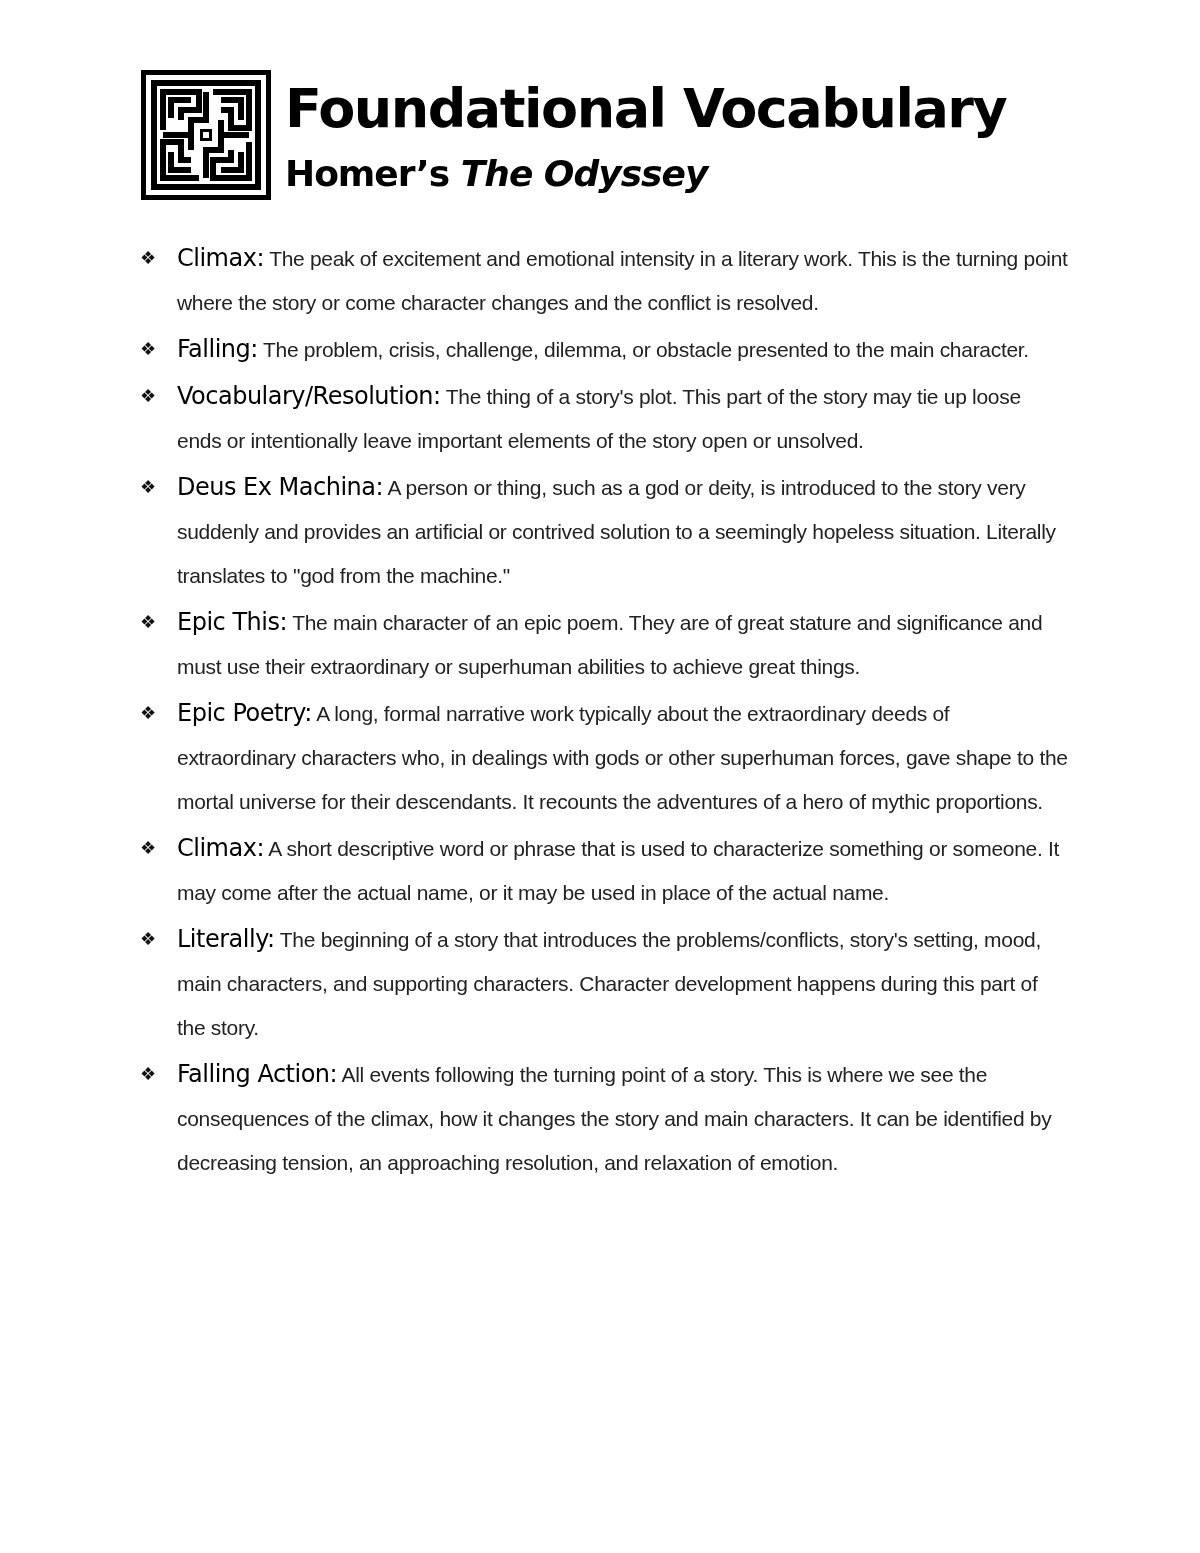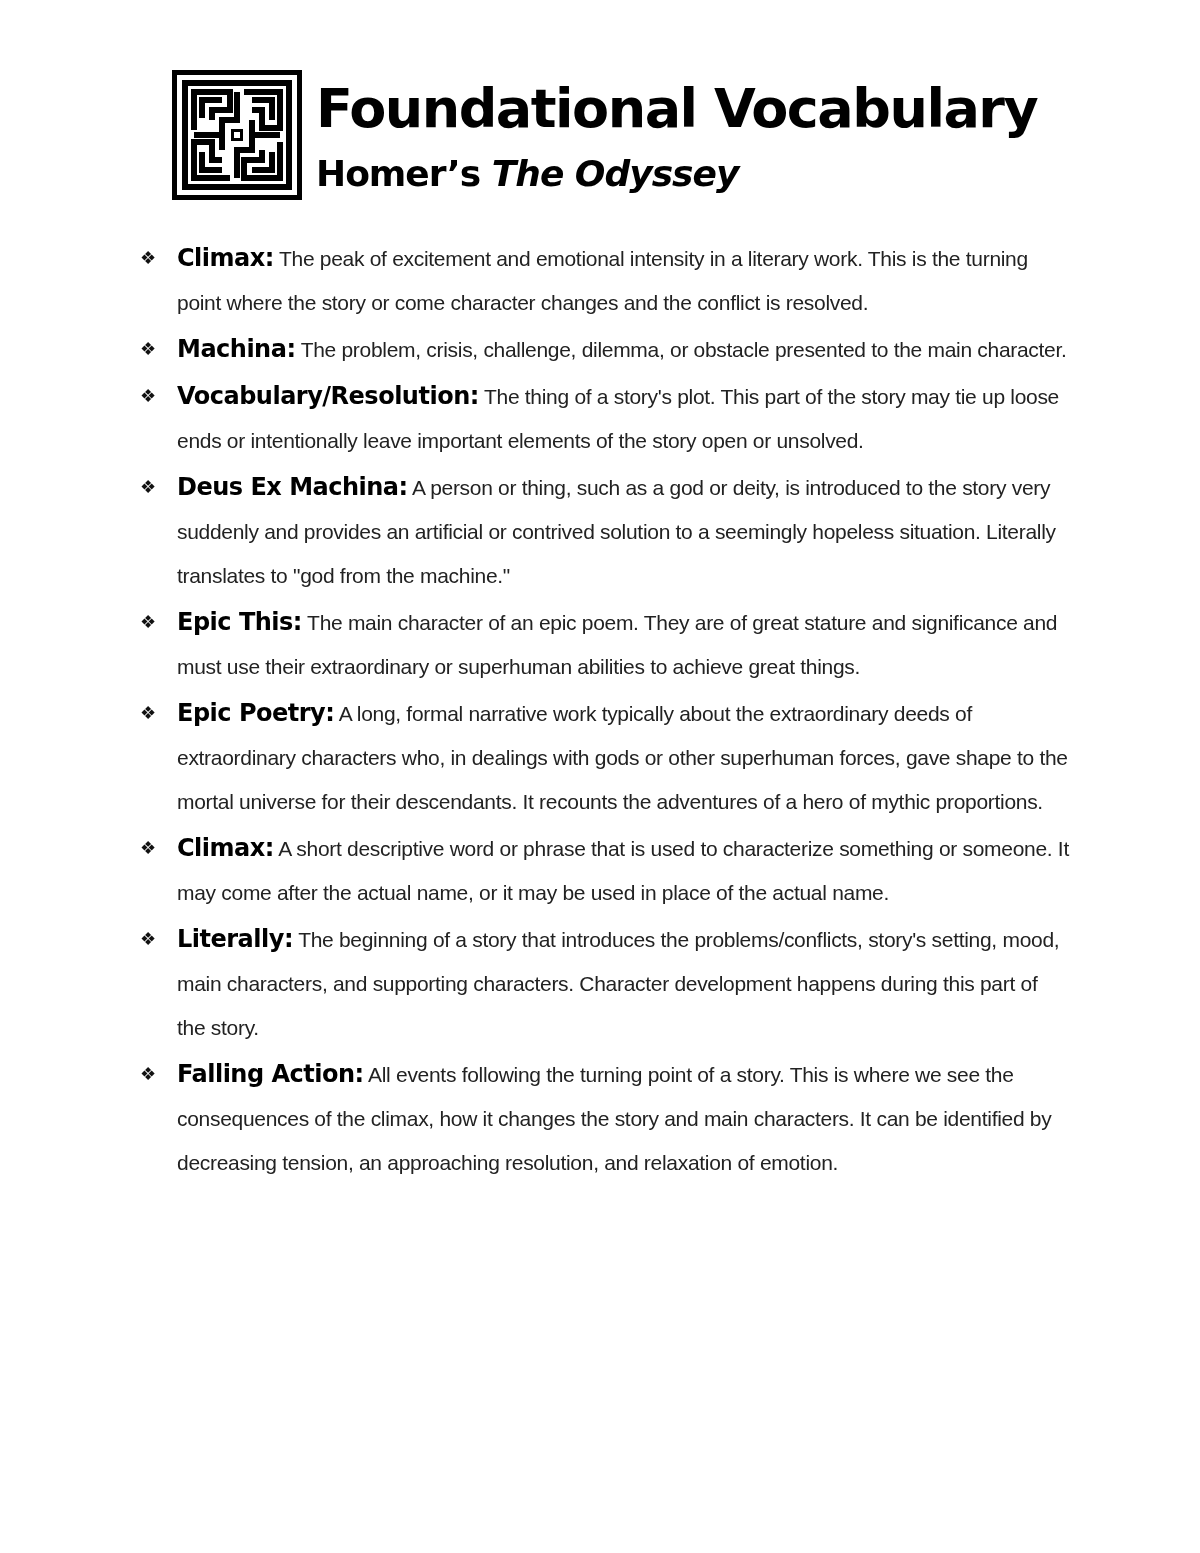--- a/index.html
+++ b/index.html
@@ -1,26 +1,26 @@
 <!DOCTYPE html>
 <html><head>
 <meta charset="utf-8">
 <style>
   html, body { margin: 0; padding: 0; background: #ffffff; }
   body { width: 1200px; height: 1553px; position: relative; overflow: hidden; font-family: "Liberation Sans", sans-serif; color: #111; }
-  .header { position: absolute; left: 141px; top: 70px; display: flex; align-items: flex-start; margin-left: 31px; }
+  .header { position: absolute; left: 141px; top: 70px; display: flex; align-items: flex-start; }
   .logo { width: 130px; height: 130px; }
   .titles { margin-left: 14px; }
   .title { font-family: "DejaVu Sans", sans-serif; font-weight: bold; font-size: 54px; line-height: 66px; letter-spacing: -1.5px; margin-top: 6px; color: #000; }
   .subtitle { font-family: "DejaVu Sans", sans-serif; font-weight: bold; font-size: 36px; line-height: 48px; letter-spacing: -1px; color: #000; margin-top: 8px; }
   .subtitle i { font-style: italic; }
   .list { position: absolute; left: 140px; top: 236px; width: 930px; margin: 0; padding: 0; list-style: none; }
   .item { position: relative; padding-left: 37px; font-size: 21px; line-height: 44px; color: #222; margin-bottom: 2px; letter-spacing: -0.3px; }
   .bullet { position: absolute; left: 0; top: 0; font-size: 18px; color: #111; }
-  .term { font-family: "DejaVu Sans", sans-serif; font-weight: bold; font-size: 24px; color: #000; letter-spacing: -0.5px; }
+  .term { font-family: "DejaVu Sans", sans-serif; font-weight: normal; font-size: 24px; color: #000; letter-spacing: -0.5px; }
   .def { font-family: "Liberation Sans", sans-serif; }
 </style>
 </head>
 <body>
 
 <div class="header">
   <svg class="logo" viewBox="0 0 130 130" xmlns="http://www.w3.org/2000/svg">
     <rect x="0" y="0" width="130" height="130" fill="#000"></rect>
     <rect x="5" y="5" width="120" height="120" fill="#fff"></rect>
     <rect x="10" y="10" width="110" height="110" fill="#000"></rect>
@@ -43,21 +43,21 @@
     <rect x="62" y="62" width="6" height="6" fill="#fff"></rect>
   </svg>
   <div class="titles">
     <div class="title">Foundational Vocabulary</div>
     <div class="subtitle"><span>Homer’s </span><i>The Odyssey</i></div>
   </div>
 </div>
 
 <ul class="list">
   <li class="item"><span class="bullet">❖</span><span class="term">Climax:</span> <span class="def">The peak of excitement and emotional intensity in a literary work. This is the turning point where the story or come character changes and the conflict is resolved.</span></li>
-  <li class="item"><span class="bullet">❖</span><span class="term">Machina:</span> <span class="def">The problem, crisis, challenge, dilemma, or obstacle presented to the main character.</span></li>
+  <li class="item"><span class="bullet">❖</span><span class="term">Falling:</span> <span class="def">The problem, crisis, challenge, dilemma, or obstacle presented to the main character.</span></li>
   <li class="item"><span class="bullet">❖</span><span class="term">Vocabulary/Resolution:</span> <span class="def">The thing of a story's plot. This part of the story may tie up loose ends or intentionally leave important elements of the story open or unsolved.</span></li>
   <li class="item"><span class="bullet">❖</span><span class="term">Deus Ex Machina:</span> <span class="def">A person or thing, such as a god or deity, is introduced to the story very suddenly and provides an artificial or contrived solution to a seemingly hopeless situation. Literally translates to "god from the machine."</span></li>
   <li class="item"><span class="bullet">❖</span><span class="term">Epic This:</span> <span class="def">The main character of an epic poem. They are of great stature and significance and must use their extraordinary or superhuman abilities to achieve great things.</span></li>
   <li class="item"><span class="bullet">❖</span><span class="term">Epic Poetry:</span> <span class="def">A long, formal narrative work typically about the extraordinary deeds of extraordinary characters who, in dealings with gods or other superhuman forces, gave shape to the mortal universe for their descendants. It recounts the adventures of a hero of mythic proportions.</span></li>
   <li class="item"><span class="bullet">❖</span><span class="term">Climax:</span> <span class="def">A short descriptive word or phrase that is used to characterize something or someone. It may come after the actual name, or it may be used in place of the actual name.</span></li>
   <li class="item"><span class="bullet">❖</span><span class="term">Literally:</span> <span class="def">The beginning of a story that introduces the problems/conflicts, story's setting, mood, main characters, and supporting characters. Character development happens during this part of the story.</span></li>
   <li class="item"><span class="bullet">❖</span><span class="term">Falling Action:</span> <span class="def">All events following the turning point of a story. This is where we see the consequences of the climax, how it changes the story and main characters. It can be identified by decreasing tension, an approaching resolution, and relaxation of emotion.</span></li>
 </ul>
 
 </body></html>

